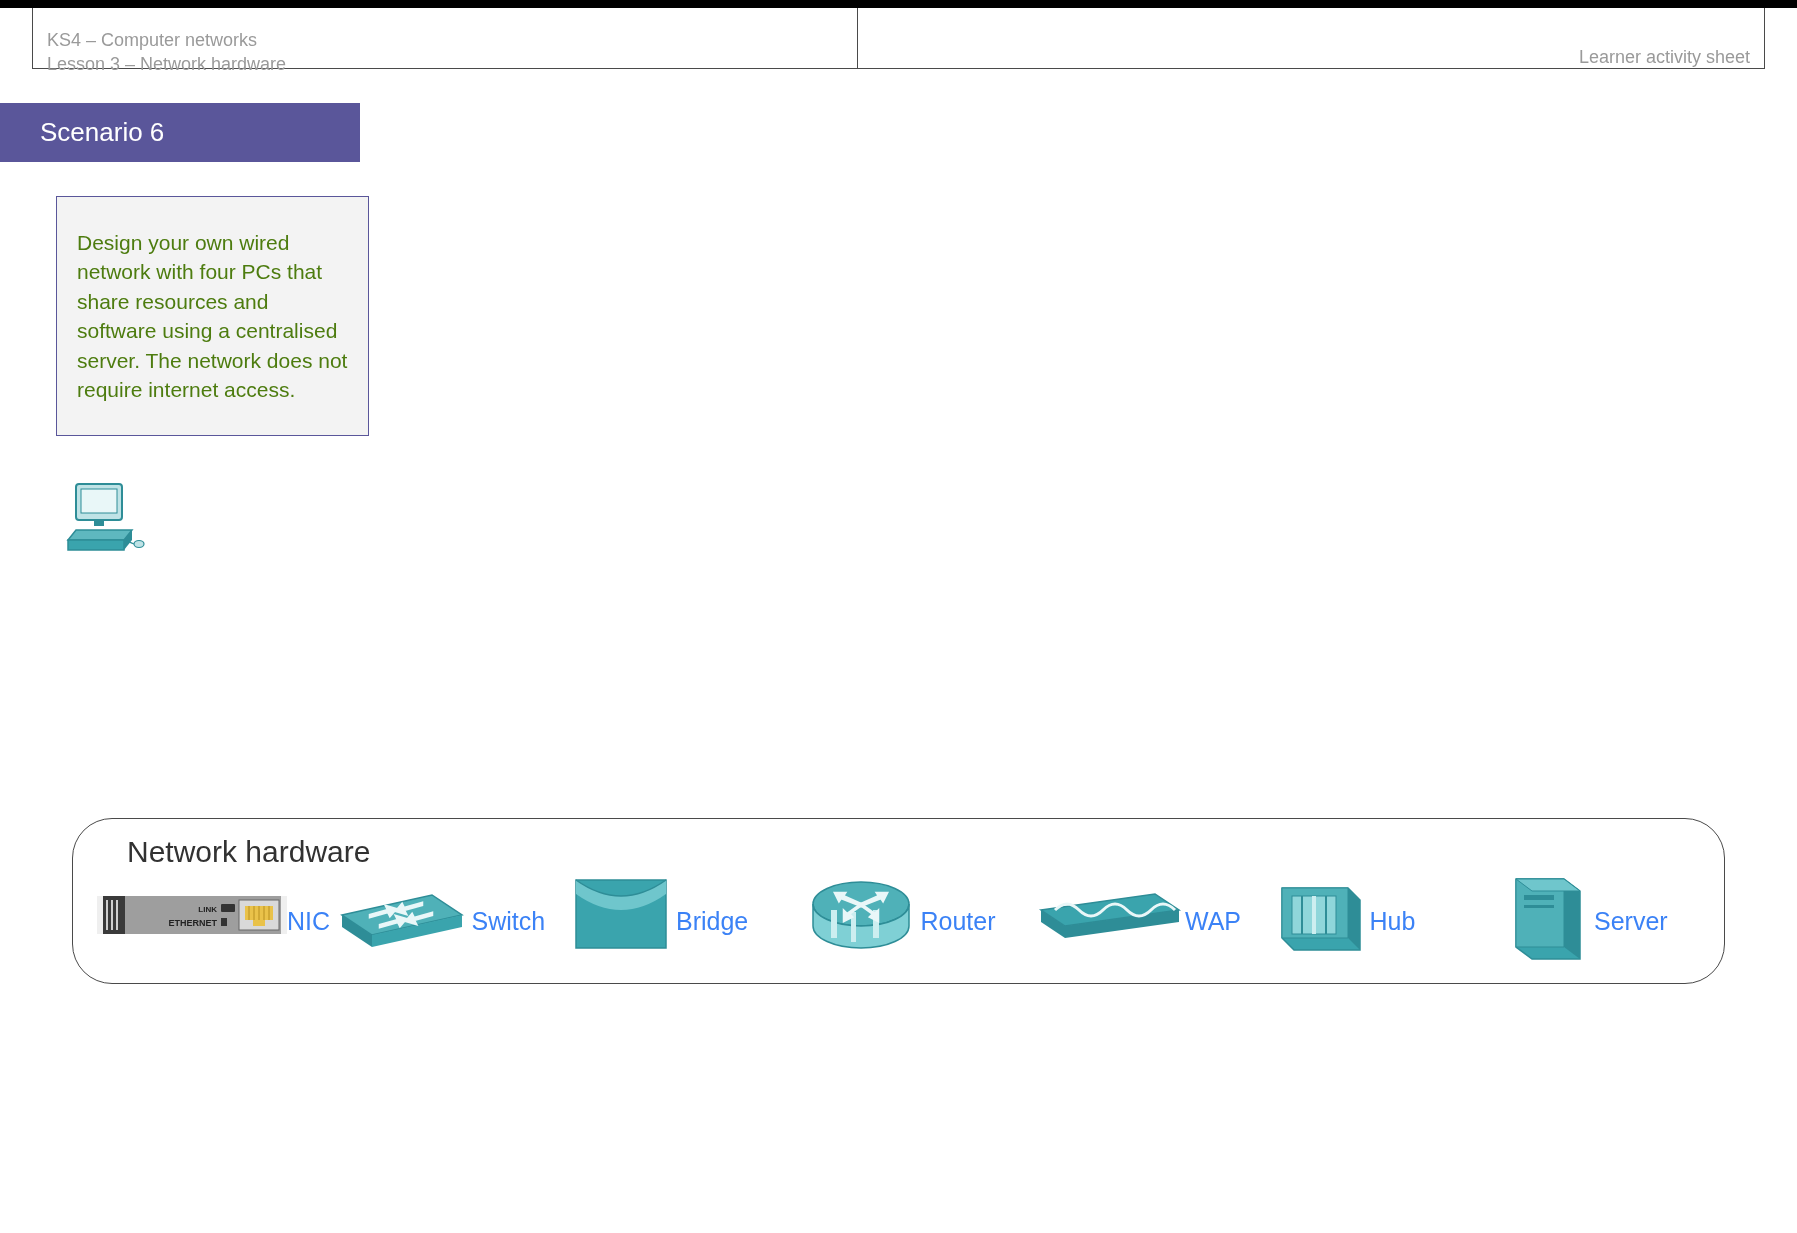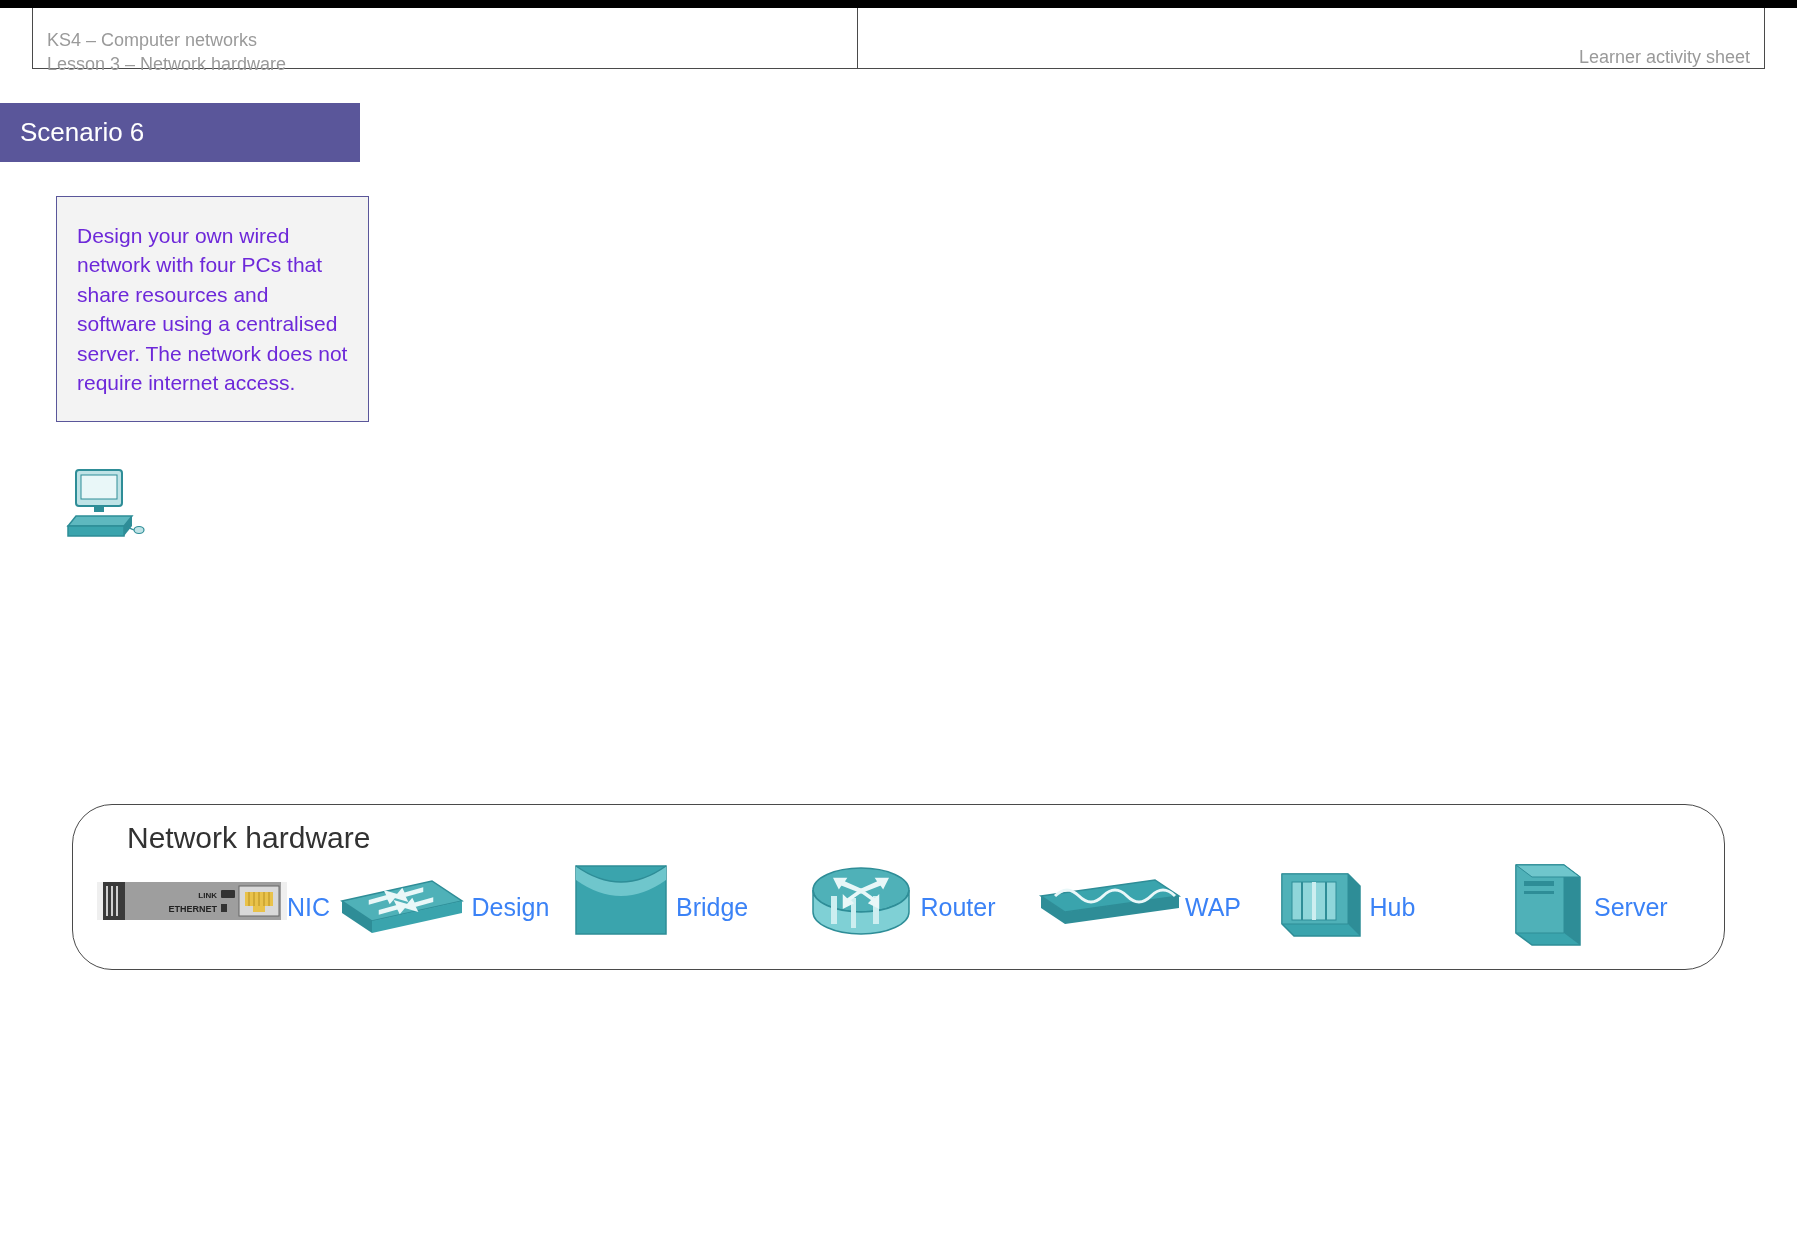--- a/index.html
+++ b/index.html
@@ -38,34 +38,34 @@
     flex: 1;
     text-align: right;
     margin-top: 19px;
   }
 
   .scenario-badge {
     margin-top: 34px;
     background: #5a569a;
     color: #ffffff;
     font-size: 26px;
-    padding: 14px 20px;
+    padding: 14px 40px;
     width: 360px;
     box-sizing: border-box;
   }
 
   .instruction-box {
     margin: 34px 0 0 56px;
     background: #f3f3f3;
     border: 1.5px solid #5a569a;
     width: 313px;
-    padding: 24px 20px;
+    padding: 31px 20px;
     font-size: 21px;
     line-height: 1.4;
-    color: #6d28d9;
+    color: #4d7c0f;
     box-sizing: border-box;
   }
 
   .pc-icon-wrap {
     margin: 46px 0 0 66px;
   }
 
   .canvas-gap {
     height: 260px;
   }
@@ -193,21 +193,21 @@
           <polygon points="40,60 130,40 130,52 40,72" fill="#3aa4ad"></polygon>
 
           <g stroke="#e9f7f8" stroke-width="2.5" fill="#e9f7f8">
             <path d="M38 40 l18 -5 l-2 -4 l10 3 l-6 7 l-2 -4 l-18 5 z"></path>
             <path d="M90 30 l-18 5 l2 4 l-10 -3 l6 -7 l2 4 l18 -5 z"></path>
             <path d="M48 50 l18 -5 l-2 -4 l10 3 l-6 7 l-2 -4 l-18 5 z"></path>
             <path d="M100 40 l-18 5 l2 4 l-10 -3 l6 -7 l2 4 l18 -5 z"></path>
           </g>
         </svg>
       </div>
-      <div class="label">Design</div>
+      <div class="label">Switch</div>
     </div>
 
     <div class="palette-item">
       <div class="icon-area">
         <svg width="110" height="90" viewBox="0 0 110 90">
           <path d="M10 10 L100 10 L100 78 L10 78 Z" fill="#3aa4ad" stroke="#2e8d97" stroke-width="1.5"></path>
           <path d="M10 10 Q55 42 100 10 L100 24 Q55 56 10 24 Z" fill="#6fc6cc"></path>
           <path d="M10 10 Q55 42 100 10" fill="none" stroke="#2e8d97" stroke-width="1.5"></path>
         </svg>
       </div>

